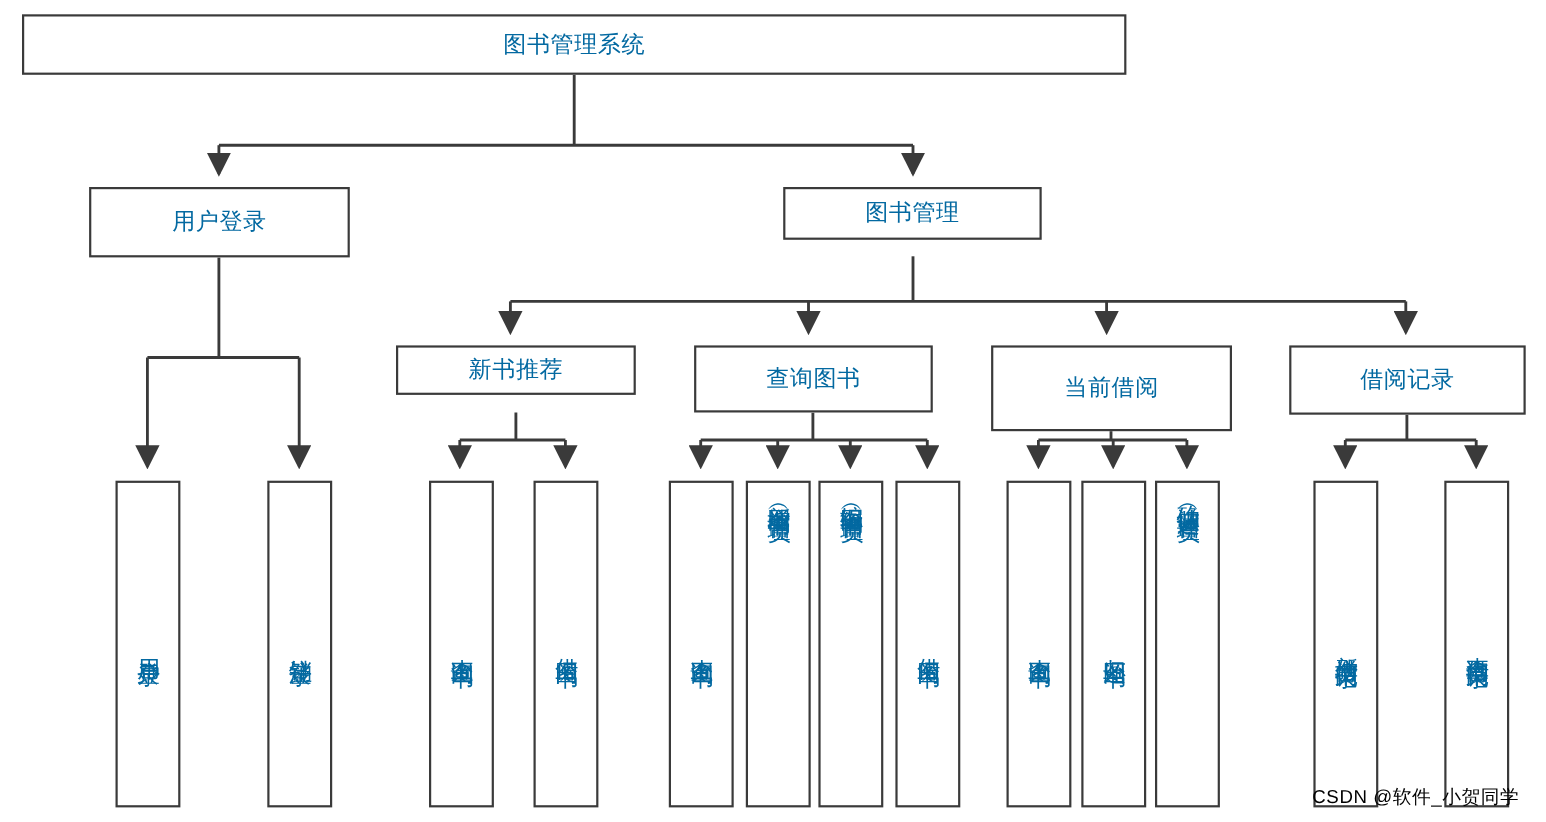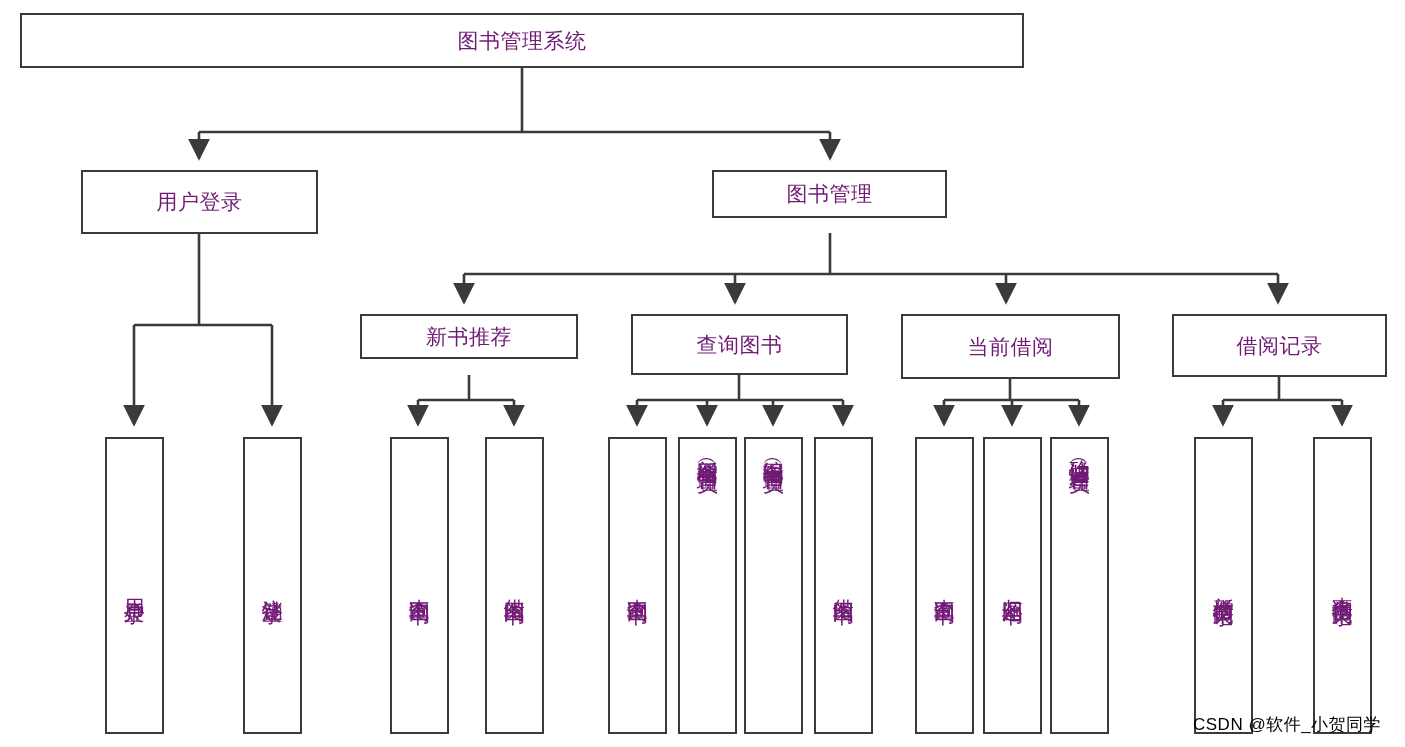--- a/index.html
+++ b/index.html
@@ -29,21 +29,21 @@
     position: absolute;
     box-sizing: border-box;
     background: #ffffff;
     border: 2px solid #3a3a3a;
     display: flex;
     align-items: center;
     justify-content: center;
     overflow: hidden;
   }
   .node .lbl {
-    color: #701a75;
+    color: #0369a1;
     line-height: 1.12;
     text-align: right;
     white-space: nowrap;
   }
   .node.horiz .lbl {
     font-size: 21px;
     letter-spacing: 0.5px;
   }
   .node.vert {
     align-items: flex-start;
@@ -134,21 +134,21 @@
   <div class="node horiz" style="left:712px; top:170px; width:235px; height:48px;">
     <span class="lbl">图书管理</span>
   </div>
 
   <div class="node horiz" style="left:360px; top:314px; width:218px; height:45px;">
     <span class="lbl">新书推荐</span>
   </div>
   <div class="node horiz" style="left:631px; top:314px; width:217px; height:61px;">
     <span class="lbl">查询图书</span>
   </div>
-  <div class="node horiz" style="left:901px; top:314px; width:219px; height:65px;">
+  <div class="node horiz" style="left:901px; top:314px; width:219px; height:78px;">
     <span class="lbl">当前借阅</span>
   </div>
   <div class="node horiz" style="left:1172px; top:314px; width:215px; height:63px;">
     <span class="lbl">借阅记录</span>
   </div>
 
   <div class="node vert mid" style="left:105px; top:437px; width:59px; height:297px;">
     <span class="lbl">用户登录</span>
   </div>
   <div class="node vert mid" style="left:243px; top:437px; width:59px; height:297px;">

